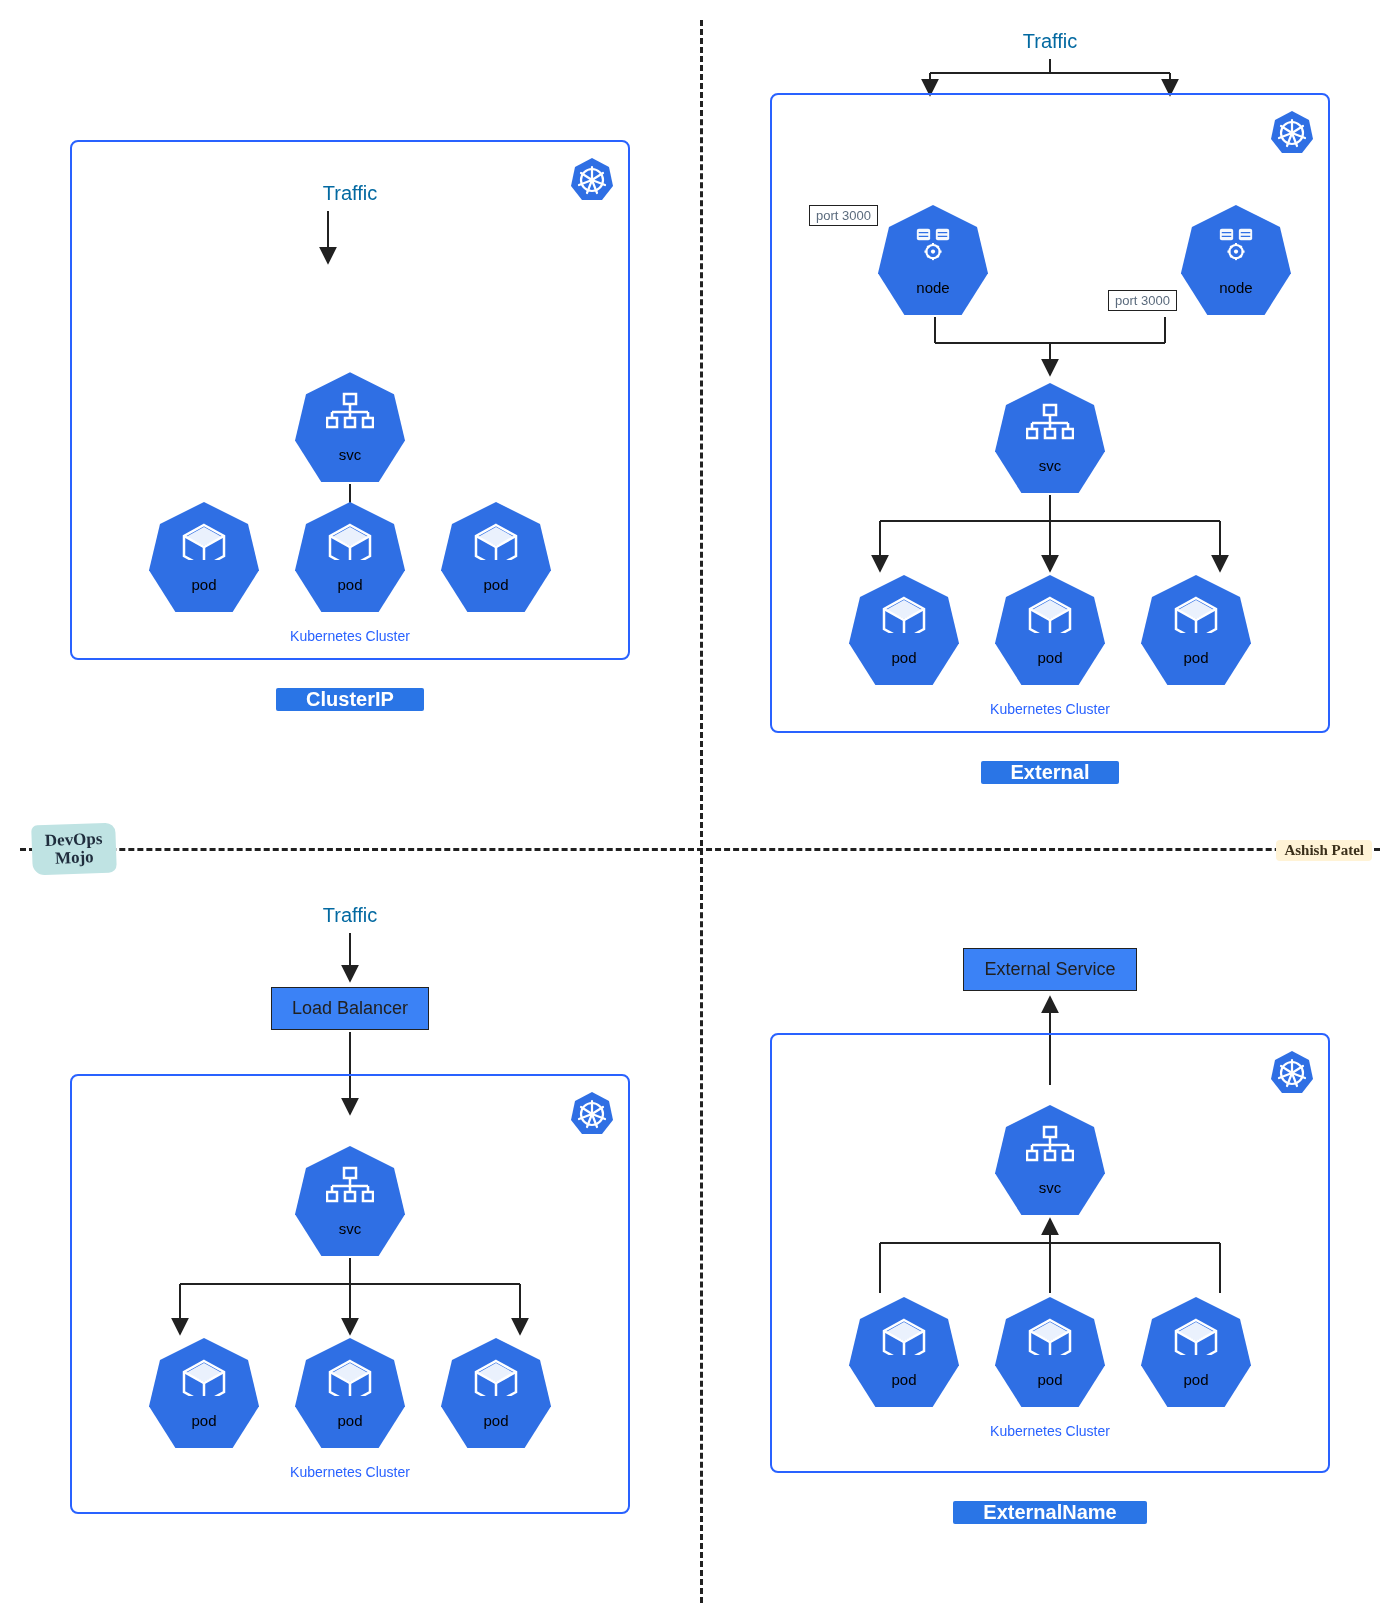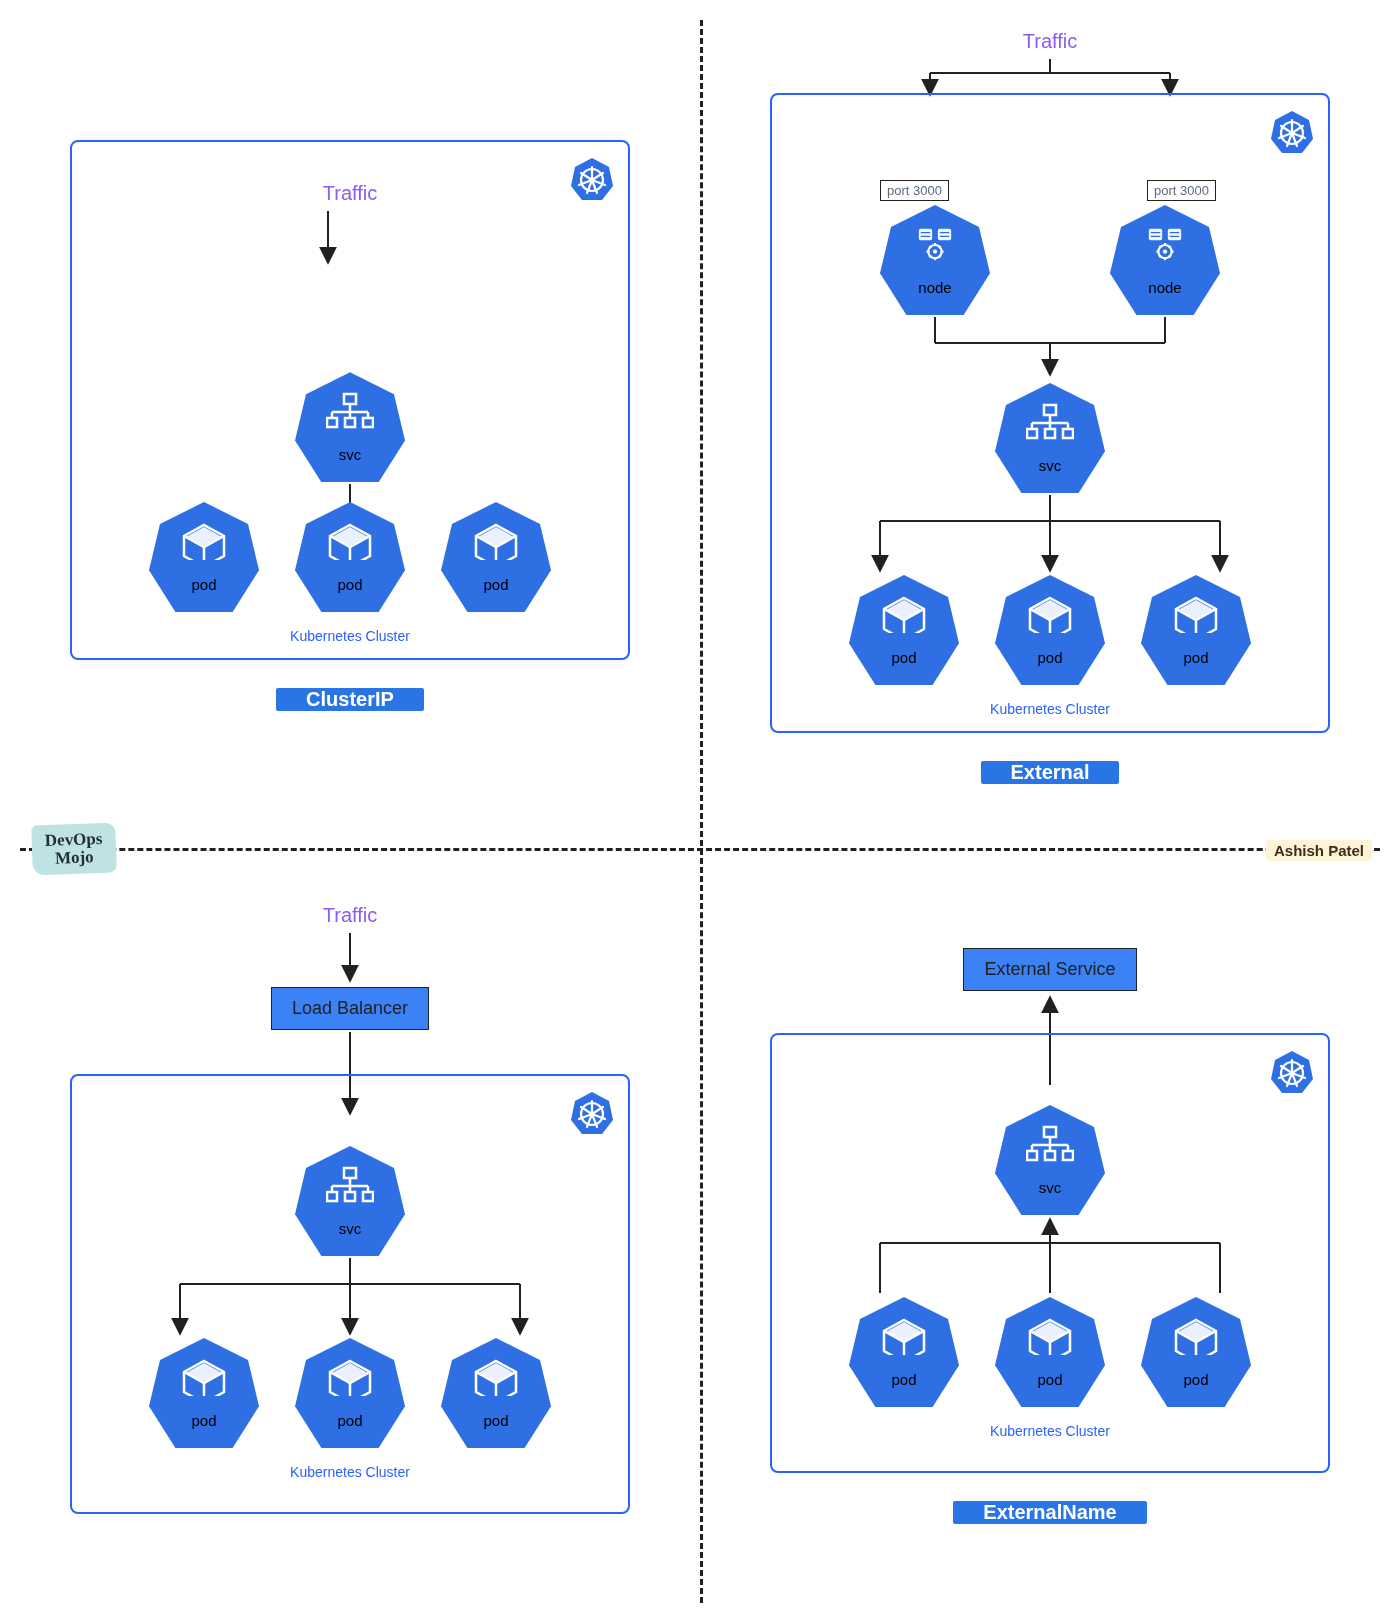--- a/index.html
+++ b/index.html
@@ -60,21 +60,21 @@
     color: #1f2d3d;
     line-height: 1.05;
   }
   .logo-right {
     position: absolute;
     top: 840px;
     right: 28px;
     padding: 2px 8px;
     background: #fff3d6;
     border-radius: 4px;
-    font-family: Liberation Sans, sans-serif;
+    font-family: Liberation Serif, serif;
     font-size: 15px;
     font-weight: 700;
     color: #3a2f1a;
   }
 
   
   .cluster {
     position: relative;
     width: 560px;
     border: 2px solid #2962ff;
@@ -128,33 +128,33 @@
     gap: 36px;
     margin-top: 10px;
     margin-bottom: 6px;
   }
   .nodes-row {
     display: flex;
     gap: 120px;
     justify-content: center;
     align-items: flex-start;
   }
-  .node-wrap { display: flex; flex-direction: column; align-items: flex-start; }
+  .node-wrap { display: flex; align-items: flex-start; }
   .port-lbl {
     font-size: 13px;
     color: #5b6b7d;
     padding: 2px 6px;
     border: 1px solid #212121;
     margin-bottom: 4px;
   }
   .node-wrap-r .port-lbl { align-self: flex-end; margin-right: 4px; }
 
   .traffic-label {
     font-size: 20px;
-    color: #8b5cf6;
+    color: #0369a1;
     margin-bottom: 4px;
   }
   .svc-stack { display: flex; flex-direction: column; align-items: center; }
   .above-stack { display: flex; flex-direction: column; align-items: center; }
   .ext-box {
     border: 1.5px solid #212121;
     background: #3b82f6;
     padding: 10px 20px;
     font-size: 18px;
     color: #212121;

